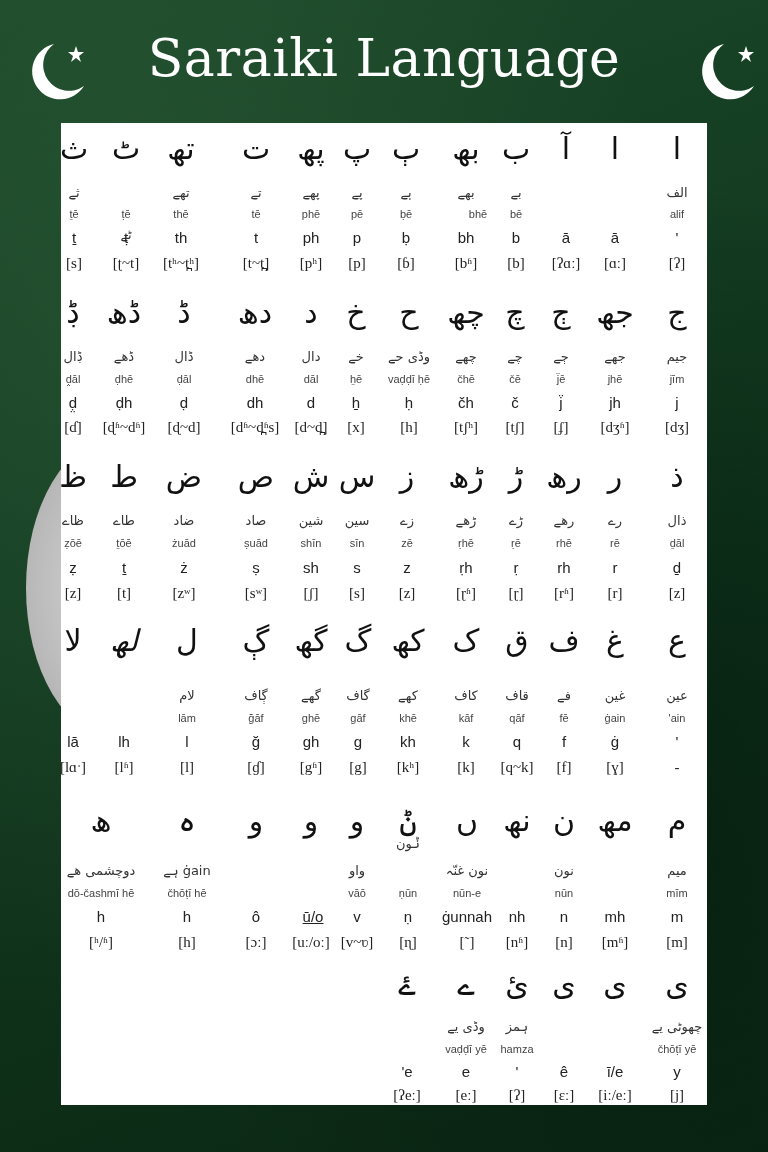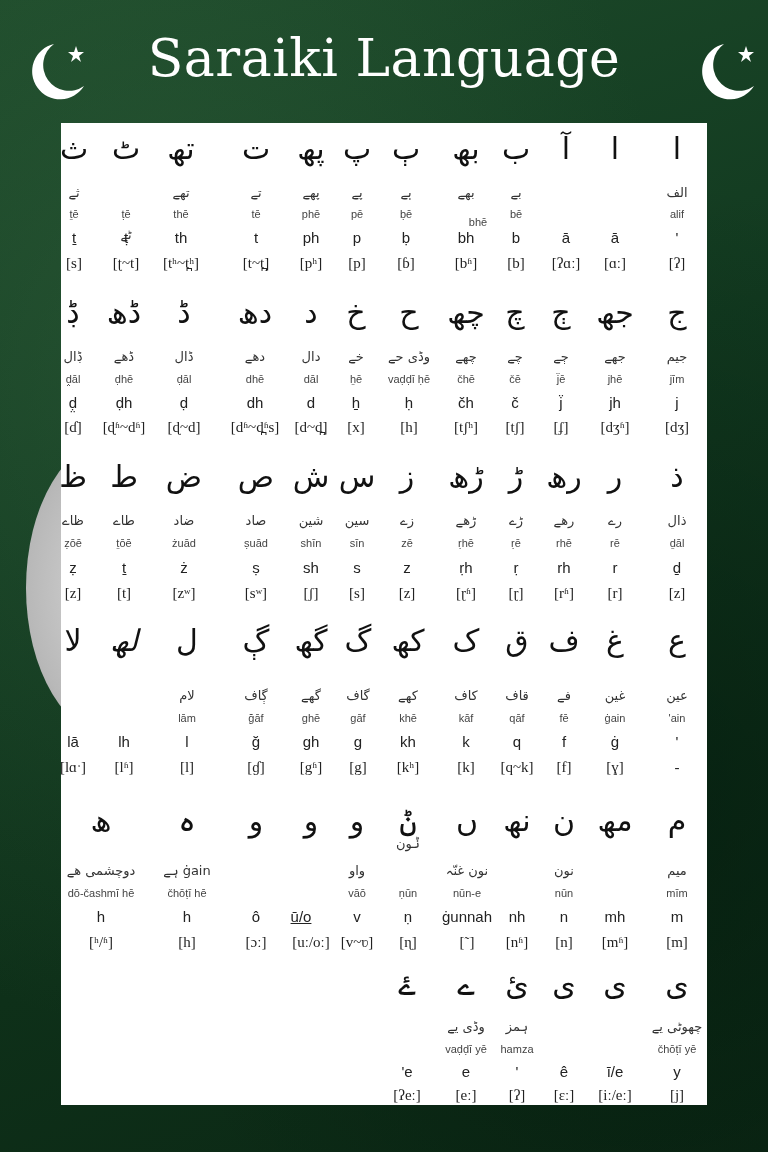--- a/index.html
+++ b/index.html
@@ -74,21 +74,21 @@
     <div class="cell latin" style="left: 296px; top: 85px;">pē</div>
     <div class="cell translit" style="left: 296px; top: 106px;">p</div>
     <div class="cell ipa" style="left: 296px; top: 132px;">[p]</div>
     <div class="cell glyph" dir="rtl" style="left: 345px; top: 8px;">ٻ</div>
     <div class="cell name" dir="rtl" style="left: 345px; top: 62px;">ٻے</div>
     <div class="cell latin" style="left: 345px; top: 85px;">ḅē</div>
     <div class="cell translit" style="left: 345px; top: 106px;">ḅ</div>
     <div class="cell ipa" style="left: 345px; top: 132px;">[ɓ]</div>
     <div class="cell glyph" dir="rtl" style="left: 405px; top: 8px;">بھ</div>
     <div class="cell name" dir="rtl" style="left: 405px; top: 62px;">بھے</div>
-    <div class="cell latin" style="left: 405px; top: 93px; padding-left: 24px;">bhē</div>
+    <div class="cell latin" style="left: 405px; top: 85px; padding-left: 24px;">bhē</div>
     <div class="cell translit" style="left: 405px; top: 106px;">bh</div>
     <div class="cell ipa" style="left: 405px; top: 132px;">[bʱ]</div>
     <div class="cell glyph" dir="rtl" style="left: 455px; top: 8px;">ب</div>
     <div class="cell name" dir="rtl" style="left: 455px; top: 62px;">بے</div>
     <div class="cell latin" style="left: 455px; top: 85px;">bē</div>
     <div class="cell translit" style="left: 455px; top: 106px;">b</div>
     <div class="cell ipa" style="left: 455px; top: 132px;">[b]</div>
     <div class="cell glyph" dir="rtl" style="left: 505px; top: 8px;">آ</div>
     <div class="cell translit" style="left: 505px; top: 106px;">ā</div>
     <div class="cell ipa" style="left: 505px; top: 132px;">[ʔɑː]</div>
@@ -283,21 +283,21 @@
     <div class="cell ipa" style="left: 40px; top: 811px;">[ʰ/ʱ]</div>
     <div class="cell glyph" dir="rtl" style="left: 126px; top: 680px;">ہ</div>
     <div class="cell name" dir="rtl" style="left: 126px; top: 740px;">ġain ہے</div>
     <div class="cell latin" style="left: 126px; top: 764px;">čhōṭī hē</div>
     <div class="cell translit" style="left: 126px; top: 785px;">h</div>
     <div class="cell ipa" style="left: 126px; top: 811px;">[h]</div>
     <div class="cell glyph" dir="rtl" style="left: 195px; top: 680px;">و</div>
     <div class="cell translit" style="left: 195px; top: 785px;">ô</div>
     <div class="cell ipa" style="left: 195px; top: 811px;">[ɔː]</div>
     <div class="cell glyph" dir="rtl" style="left: 250px; top: 680px;">و</div>
-    <div class="cell translit" style="left: 240px; top: 785px; text-decoration: underline;">ū/o</div>
+    <div class="cell translit" style="left: 252px; top: 785px; text-decoration: underline;">ū/o</div>
     <div class="cell ipa" style="left: 250px; top: 811px;">[uː/oː]</div>
     <div class="cell glyph" dir="rtl" style="left: 296px; top: 680px;">و</div>
     <div class="cell name" dir="rtl" style="left: 296px; top: 740px;">واو</div>
     <div class="cell latin" style="left: 296px; top: 764px;">vāō</div>
     <div class="cell translit" style="left: 296px; top: 785px;">v</div>
     <div class="cell ipa" style="left: 296px; top: 811px;">[v~ʋ]</div>
     <div class="cell glyph" dir="rtl" style="left: 347px; top: 680px;">ݨ</div>
     <div class="cell name" dir="rtl" style="left: 347px; top: 713px; text-align: right;">ݨون</div>
     <div class="cell latin" style="left: 347px; top: 764px;">ṇūn</div>
     <div class="cell translit" style="left: 347px; top: 785px;">ṇ</div>

